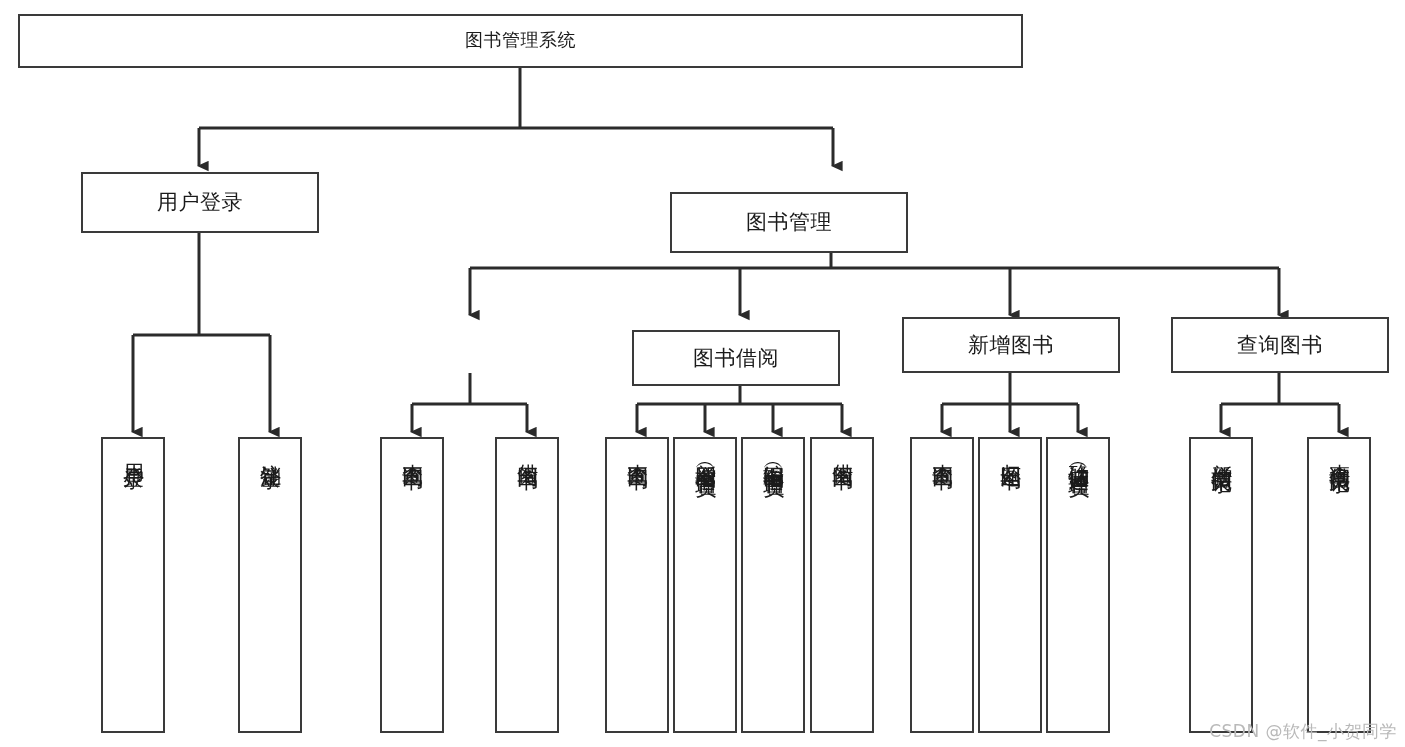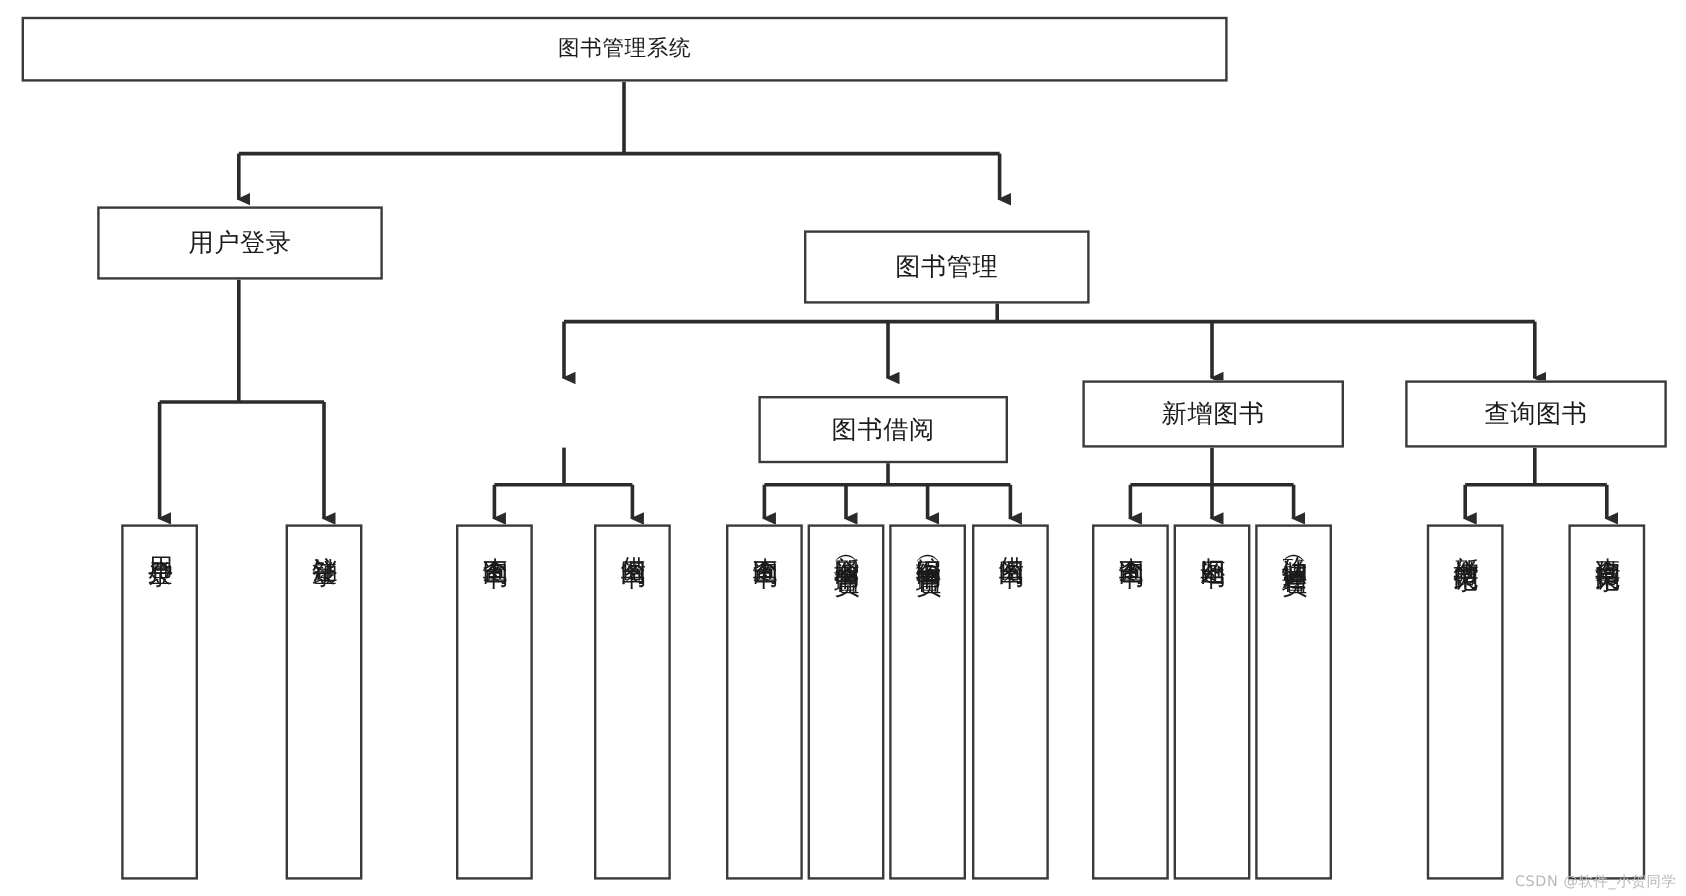--- a/index.html
+++ b/index.html
@@ -59,21 +59,21 @@
     text-orientation: upright;
     font-size: 21px;
     line-height: 1.22;
     letter-spacing: 2px;
     white-space: normal;
   }
   .watermark {
     position: absolute;
     right: 8px;
     bottom: 4px;
-    font-size: 12px;
+    font-size: 17px;
     color: #b9b9b9;
     letter-spacing: 0.5px;
     white-space: nowrap;
   }
 </style>
 </head>
 <body>
 
 <div id="canvas">
 

